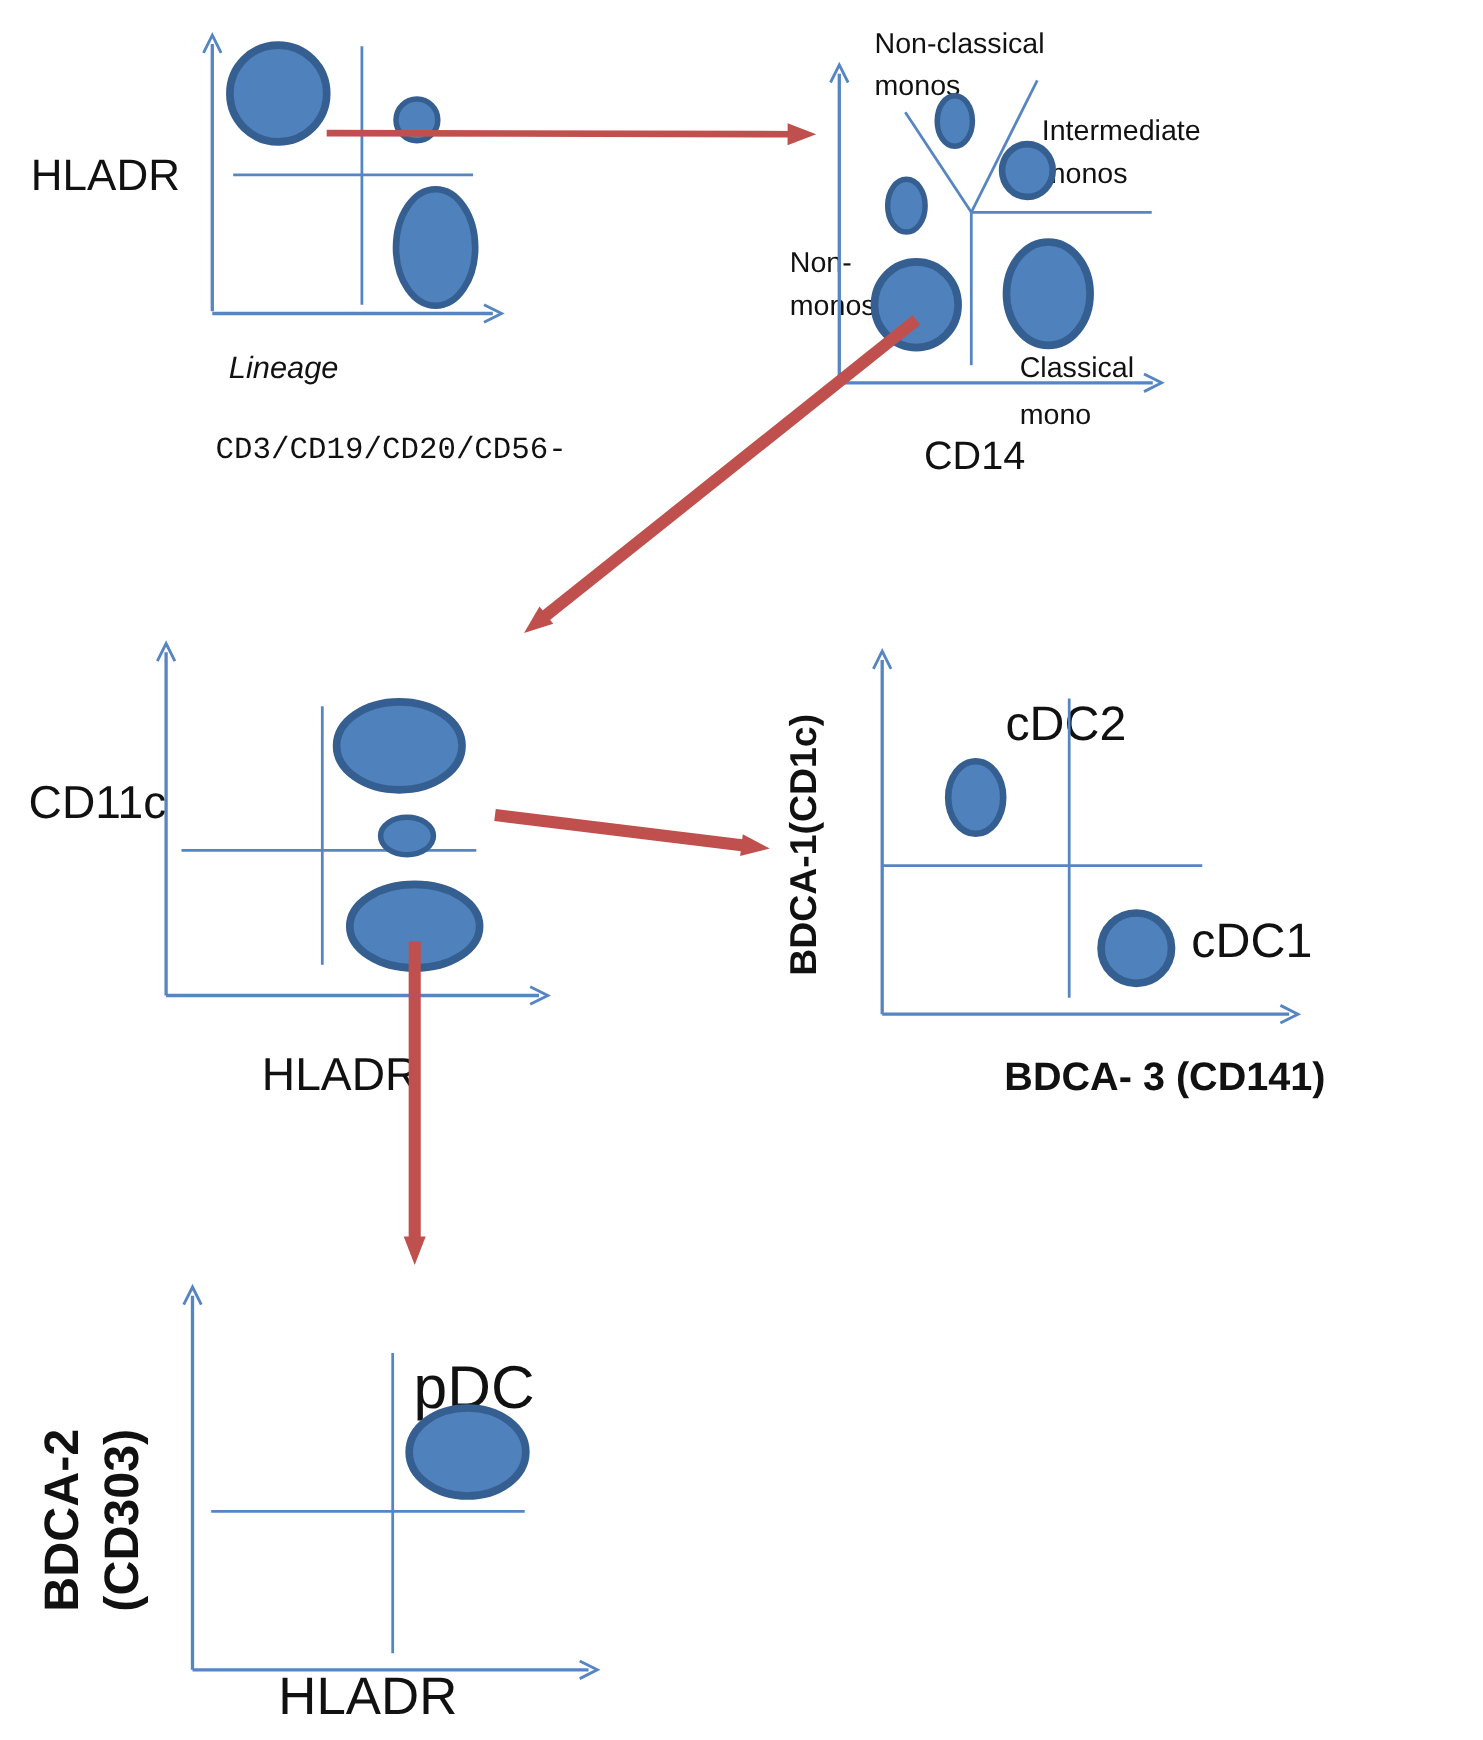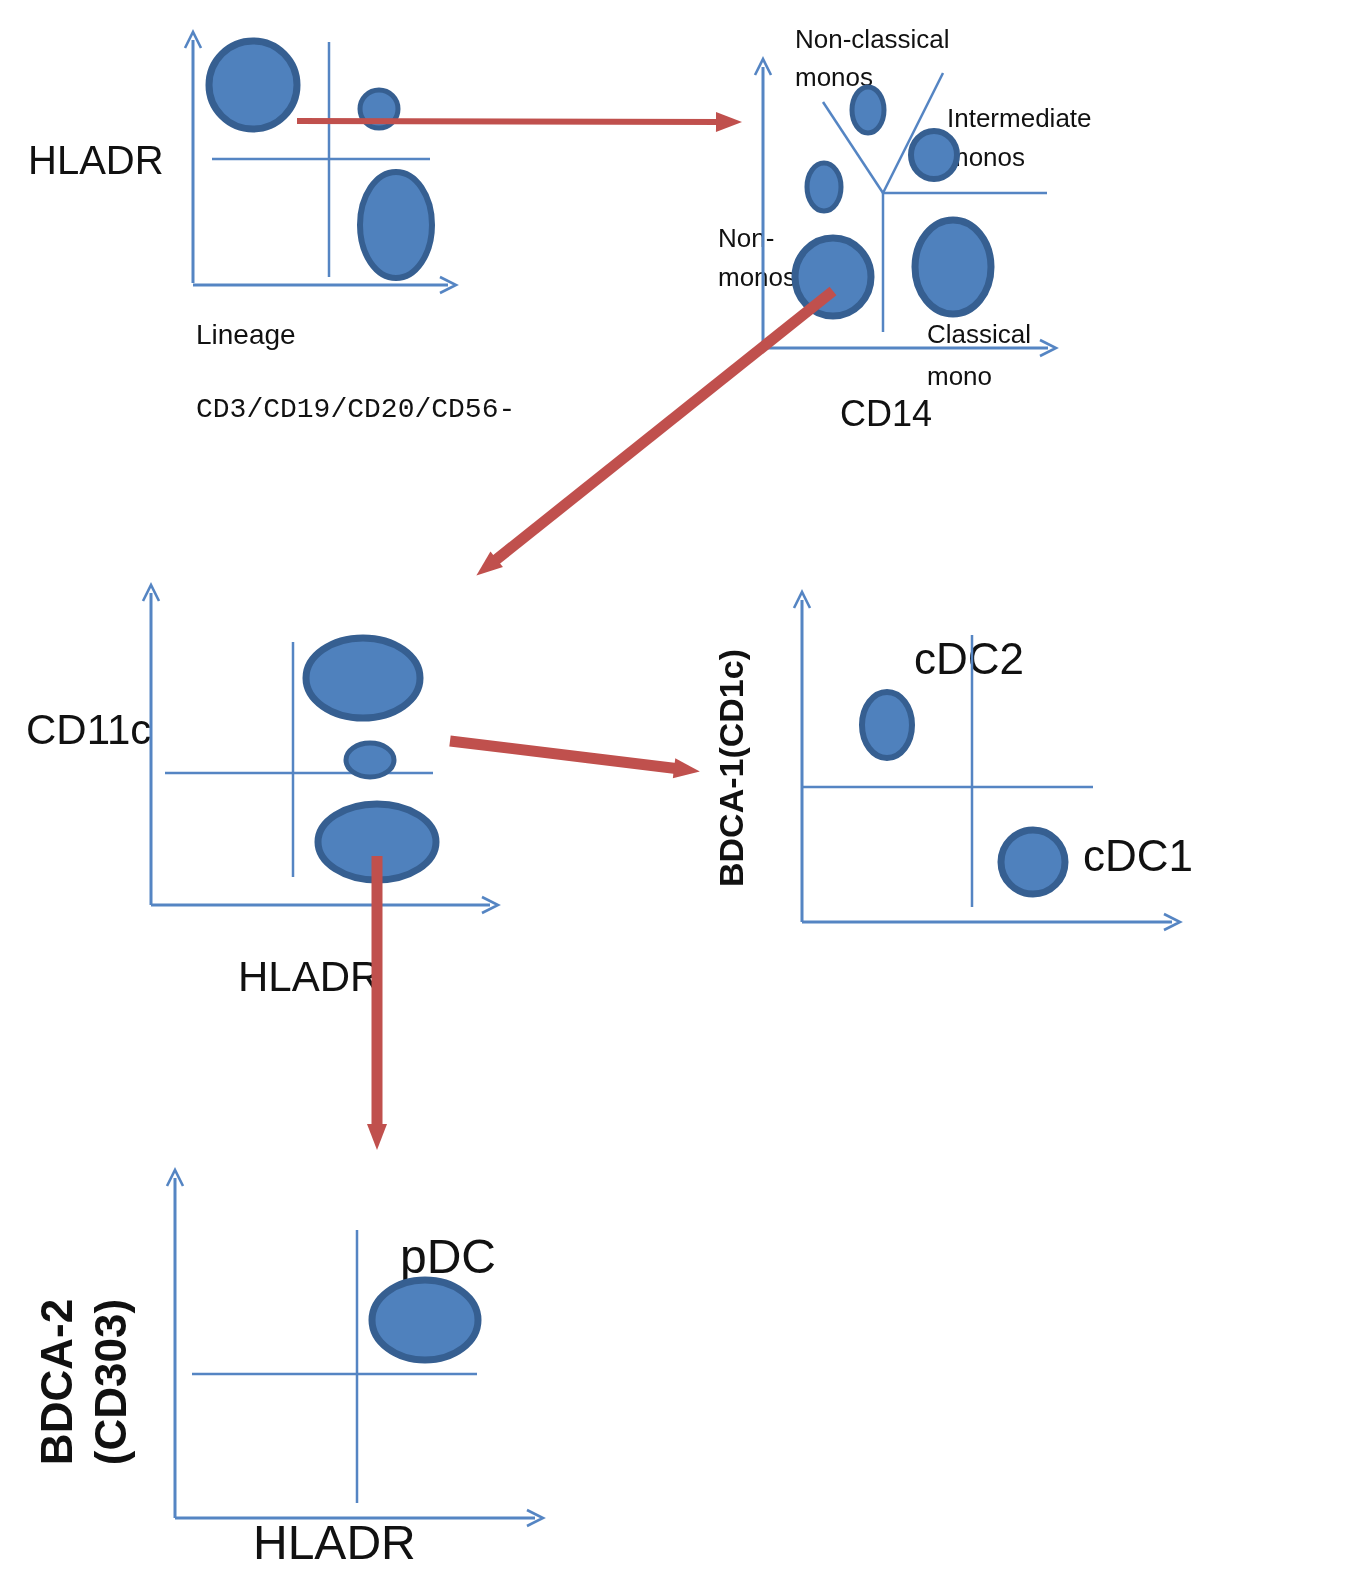--- a/index.html
+++ b/index.html
@@ -30,21 +30,21 @@
     transform:rotate(-90deg);
   }
   .bold{ font-weight:600; }
 </style>
 </head>
 <body>
 
 <div id="canvas">
 
   <div class="lbl" style="left:28px;top:137px;font-size:40px;">HLADR</div>
-  <div class="lbl" style="left:196px;top:318px;font-size:28px;">Lineage</div>
+  <div class="lbl" style="left:208px;top:318px;font-size:28px;font-style:italic;">Lineage</div>
   <div class="lbl" style="left:196px;top:393px;font-size:28px;font-family:Liberation Mono, monospace;">CD3/CD19/CD20/CD56-</div>
 
   <div class="lbl" style="left:840px;top:393px;font-size:36px;">CD14</div>
 
   <div class="lbl" style="left:795px;top:21px;font-size:26px;line-height:1.45;">
     <div>Non-classical</div>
     <div>monos</div>
   </div>
   <div class="lbl" style="left:947px;top:99px;font-size:26px;line-height:1.5;">
     <div>Intermediate</div>
@@ -56,29 +56,30 @@
   </div>
   <div class="lbl" style="left:927px;top:314px;font-size:26px;line-height:1.6;">
     <div>Classical</div>
     <div>mono</div>
   </div>
 
   <div class="lbl" style="left:26px;top:705px;font-size:42px;">CD11c</div>
   <div class="lbl" style="left:238px;top:952px;font-size:42px;">HLADR</div>
 
   <div class="lbl rot bold" style="left:603px;top:746px;width:260px;height:44px;font-size:34px;">BDCA-1(CD1c)</div>
+  <div class="lbl bold" style="left:913px;top:958px;font-size:36px;">BDCA- 3 (CD141)</div>
   <div class="lbl" style="left:866px;top:633px;font-size:44px;margin-left:48px;">cDC2</div>
   <div class="lbl" style="left:1083px;top:830px;font-size:44px;">cDC1</div>
 
   <div class="lbl rot bold" style="left:-40px;top:1327px;width:250px;height:110px;font-size:44px;line-height:1.22;">
     <div>BDCA-2</div>
     <div>(CD303)</div>
   </div>
   <div class="lbl" style="left:253px;top:1515px;font-size:48px;">HLADR</div>
-  <div class="lbl" style="left:400px;top:1229px;font-size:48px;">pDC</div>
+  <div class="lbl" style="left:376px;top:1229px;font-size:55px;">pDC</div>
 
   <svg id="shapes" width="1348" height="1582" viewBox="0 0 1348 1582">
     <defs>
       <marker id="axhead" viewBox="0 0 24 24" refX="12" refY="12" markerWidth="24" markerHeight="24" markerUnits="userSpaceOnUse" orient="auto">
         <path d="M4,4 L20,12 L4,20" fill="none" stroke="#5585c3" stroke-width="2.6"></path>
       </marker>
       <marker id="redhead" viewBox="0 0 30 30" refX="8" refY="15" markerWidth="30" markerHeight="30" markerUnits="userSpaceOnUse" orient="auto">
         <path d="M2,5 L28,15 L2,25 Z" fill="#c0504d"></path>
       </marker>
     </defs>

